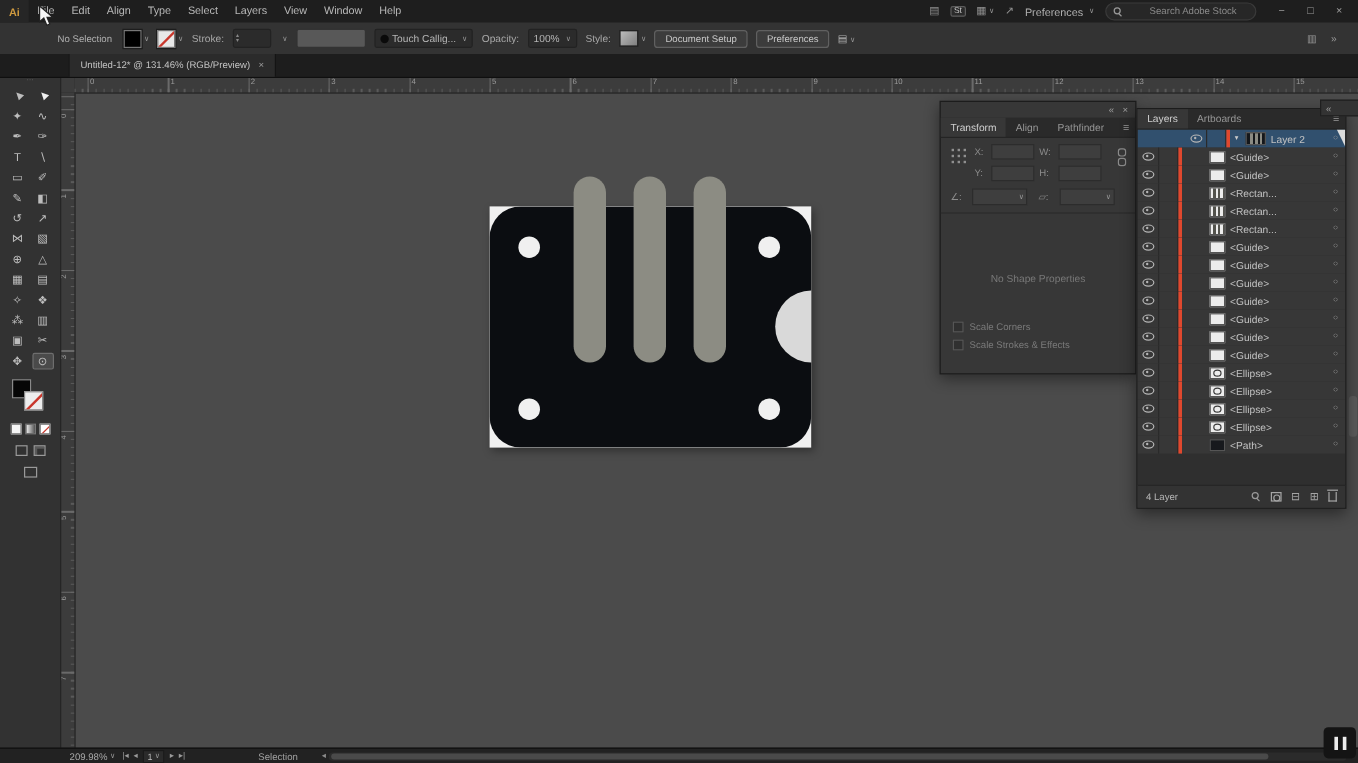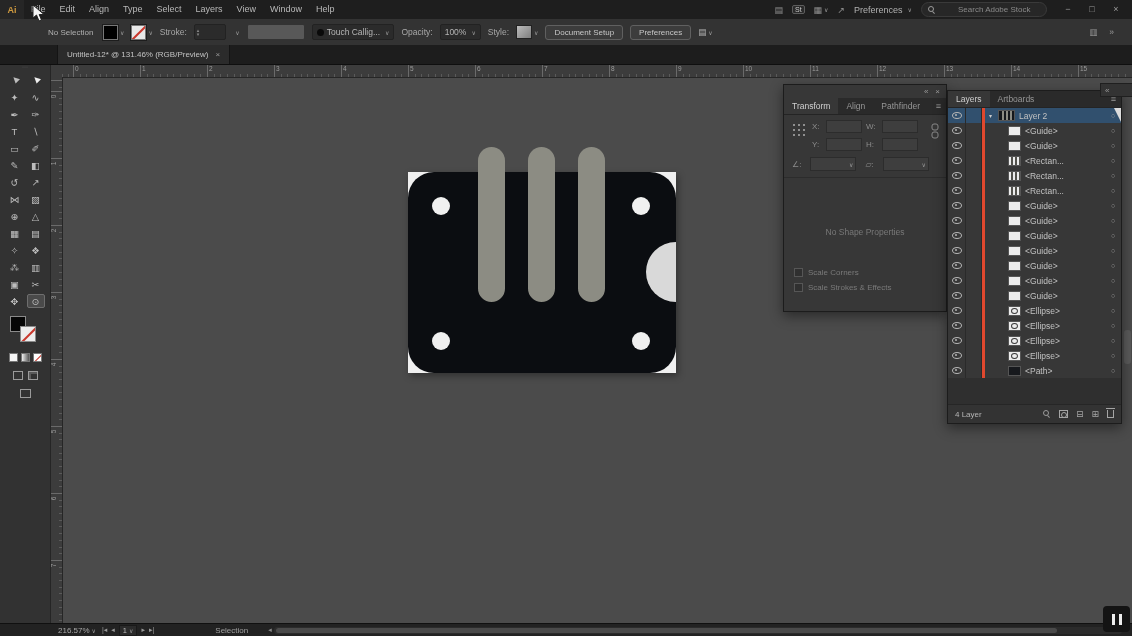--- a/index.html
+++ b/index.html
@@ -134,21 +134,21 @@
     justify-content:flex-end;align-items:center;padding-right:2px;}
   .t-div{position:absolute;left:0;right:0;top:62px;border-top:1px solid #2c2c2c;}
   .no-shape{position:absolute;left:0;right:0;top:112px;text-align:center;color:#787878;font-size:8.5px;}
   .t-checks{position:absolute;left:10px;bottom:6px;display:flex;flex-direction:column;gap:6px;color:#7a7a7a;font-size:8px;}
   .chk-row{display:flex;align-items:flex-start;}
   .chk{width:7px;height:7px;border:1px solid #565656;background:#303030;display:inline-block;margin-right:5px;}
 
   #layers-panel{left:947px;top:90px;width:173px;height:332px;}
   .layer-rows{position:absolute;left:0;right:0;top:17px;bottom:18px;background:#2f2f2f;overflow:hidden;}
   .lrow{height:15px;display:flex;align-items:center;font-size:8.5px;color:#c2c2c2;position:relative;background:#373737;}
-  .lrow.selected{background:#31506e;}
+  .lrow.selected{background:#31506e;padding-left:40px;}
   .eye-cell{width:17px;height:100%;display:flex;justify-content:center;align-items:center;border-right:1px solid #2a2a2a;}
   .eye{width:8px;height:5px;border:1px solid #b5b5b5;border-radius:50%;position:relative;}
   .eye::after{content:"";position:absolute;left:2px;top:1px;width:2px;height:2px;border-radius:50%;background:#b5b5b5;}
   .lock-cell{width:15px;height:100%;border-right:1px solid #2a2a2a;}
   .color-bar{width:3px;height:100%;}
   .exp{width:11px;font-size:6px;color:#ccc;text-align:center;}
   .thumb{flex:none;border:1px solid #555;box-sizing:border-box;}
   .thumb-layer{width:17px;height:11px;margin-left:2px;background:#14171b;
     background-image:linear-gradient(90deg,transparent 0 3px,#8b8b83 3px 5px,transparent 5px 7px,#8b8b83 7px 9px,transparent 9px 11px,#8b8b83 11px 13px,transparent 13px);}
   .thumb-guide{width:13px;height:10px;margin-left:12px;background:#ececec;}
@@ -664,21 +664,21 @@
 
   <div id="dock-top">
     <span>«</span>
     <span>×</span>
   </div>
 
   <div id="vscroll"></div>
 
   <div id="statusbar">
     <span class="sb-zoom">
-        <span>216.57%</span>
+        <span>209.98%</span>
         <span class="dd">∨</span>
       </span>
     <span class="sb-nav">
       <span>|◂</span>
       <span>◂</span>
       <span class="sb-field">
           <span>1</span>
           <span class="dd">∨</span>
         </span>
       <span>▸</span>

